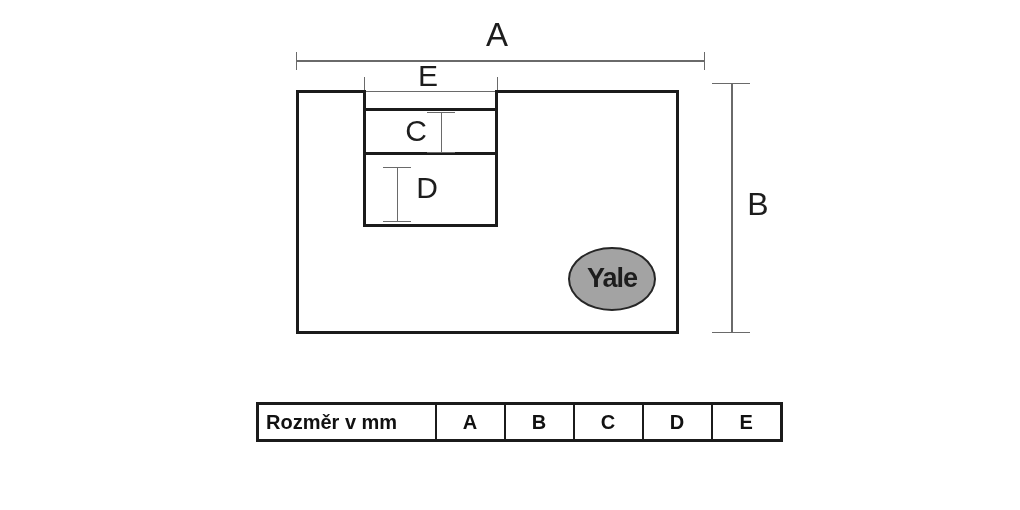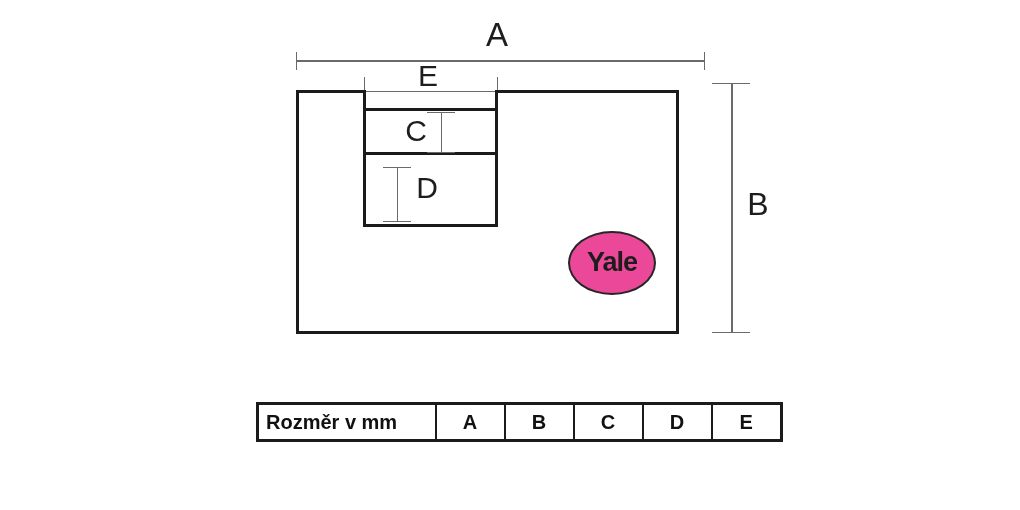--- a/index.html
+++ b/index.html
@@ -8,24 +8,24 @@
     font-family:"Liberation Sans", sans-serif; overflow:hidden;
   }
   .ln { position:absolute; background:#1b1b1b; }
   .dim { position:absolute; background:#6a6a6a; }
   .dim-label {
     position:absolute; transform:translateX(-50%);
     color:#1d1d1d; font-size:31px; font-weight:400; line-height:1;
     white-space:nowrap;
   }
   .logo {
-    position:absolute; left:568px; top:231px; width:88px; height:64px;
+    position:absolute; left:568px; top:247px; width:88px; height:64px;
     border:2.5px solid #262626; border-radius:50%;
     display:flex; align-items:center; justify-content:center;
-    box-sizing:border-box; background:#ec4899;
+    box-sizing:border-box; background:#a3a3a3;
   }
   .logo-text {
     font-size:27px; font-weight:700; color:#1d1d1d; letter-spacing:-1px;
     line-height:1; padding-bottom:2px;
   }
   table.spec {
     position:absolute; left:256px; top:402px;
     border-collapse:collapse; table-layout:fixed;
     font-family:"Liberation Sans", sans-serif;
   }

